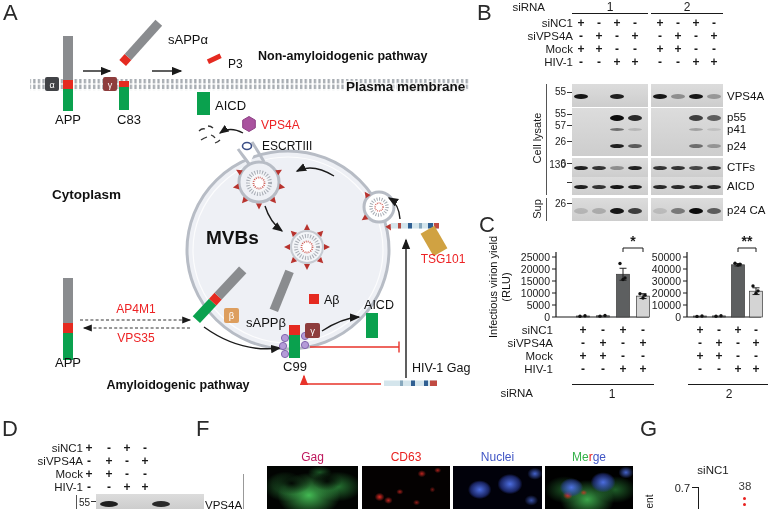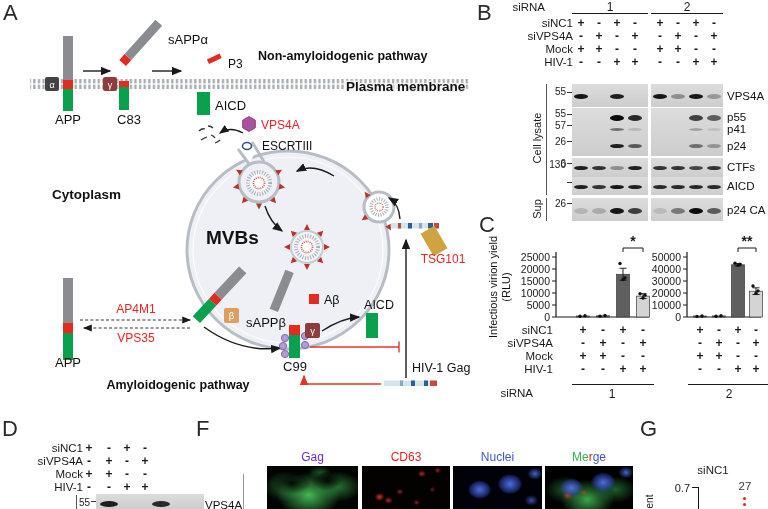--- a/index.html
+++ b/index.html
@@ -370,21 +370,21 @@
   <span class="blot-lab" style="left:205px;top:499px">VPS4A</span>
 
   <span class="plabel" style="left:196px;top:416px">F</span>
   <div class="vline" style="left:243px;top:474px;height:35px;background:#999"></div>
 
   <span class="plabel" style="left:640px;top:416px">G</span>
   <span class="t" style="left:688px;top:464px;width:50px;text-align:center;font-size:11.5px">siNC1</span>
   <span class="t" style="left:660px;top:482px;width:30px;text-align:right;font-size:11px">0.7</span>
   <div class="t" style="left:692px;top:487px;width:6px;height:1.2px;background:#1a1a1a"></div>
   <div class="t" style="left:698px;top:487px;width:1.2px;height:22px;background:#1a1a1a"></div>
-  <span class="t" style="left:734px;top:480px;width:22px;text-align:center;font-size:11.5px;color:#3a3a3a">27</span>
+  <span class="t" style="left:734px;top:480px;width:22px;text-align:center;font-size:11.5px;color:#3a3a3a">38</span>
   <div class="dot" style="left:743px;top:497px"></div>
   <div class="dot" style="left:743px;top:503px"></div>
   <span class="t rot" style="left:638px;top:496px;width:22px;text-align:center;font-size:10px">ent</span>
 
 <div class="cond-label" style="position: absolute; left: 493px; top: 17px; width: 80px; text-align: right;">siNC1</div>
     <div class="cond-val" style="position: absolute; left: 575px; top: 16px; width: 12px;">+</div>
     <div class="cond-val" style="position: absolute; left: 593px; top: 16px; width: 12px;">-</div>
     <div class="cond-val" style="position: absolute; left: 611px; top: 16px; width: 12px;">+</div>
     <div class="cond-val" style="position: absolute; left: 629px; top: 16px; width: 12px;">-</div>
     <div class="cond-val" style="position: absolute; left: 654px; top: 16px; width: 12px;">+</div>
@@ -543,21 +543,21 @@
     <div class="band" style="position: absolute; left: 653px; top: 207.65px; width: 14px; height: 6px; opacity: 0.12;"></div>
     <div class="band" style="position: absolute; left: 671px; top: 207.65px; width: 14px; height: 6px; opacity: 0.45;"></div>
     <div class="band" style="position: absolute; left: 689px; top: 207.65px; width: 14px; height: 6px; opacity: 1;"></div>
     <div class="band" style="position: absolute; left: 707px; top: 207.65px; width: 14px; height: 6px; opacity: 0.6;"></div>
     <div class="kda" style="position: absolute; left: 538px; top: 197.75px; width: 28px;">26</div>
     <div style="position: absolute; left: 567px; top: 203.25px; width: 5px; height: 1px; background: rgb(51, 51, 51);"></div>
     <div class="blot-lab" style="position: absolute; left: 727px; top: 204.15px;">p24 CA</div>
     <div class="blot" style="position: absolute; left: 96px; top: 494px; width: 108px; height: 15px;"></div>
     <div class="band" style="position: absolute; left: 100px; top: 501px; width: 18px; height: 6px; opacity: 0.9;"></div>
     <div class="band" style="position: absolute; left: 152px; top: 501px; width: 18px; height: 6px; opacity: 0.85;"></div>
-    <div class="t" style="position: absolute; left: 267px; top: 450px; width: 91px; text-align: center; font-size: 12px; white-space: nowrap; color: #6d28d9;">Gag</div>
+    <div class="t" style="position: absolute; left: 267px; top: 450px; width: 91px; text-align: center; font-size: 12px; white-space: nowrap; color: #be185d;">Gag</div>
     <div class="fl img-gag" style="position: absolute; left: 267px; top: 466px; width: 91px;"></div>
     <div class="t" style="position: absolute; left: 362px; top: 450px; width: 88px; text-align: center; font-size: 12px; white-space: nowrap; color: rgb(232, 33, 31);">CD63</div>
     <div class="fl img-cd63" style="position: absolute; left: 362px; top: 466px; width: 88px;"></div>
     <div class="t" style="position: absolute; left: 453px; top: 450px; width: 89px; text-align: center; font-size: 12px; white-space: nowrap; color: rgb(65, 86, 197);">Nuclei</div>
     <div class="fl img-nuclei" style="position: absolute; left: 453px; top: 466px; width: 89px;"></div>
     <div class="t" style="position: absolute; left: 545px; top: 450px; width: 88px; text-align: center; font-size: 12px; white-space: nowrap;"><span style="color: rgb(53, 178, 74);">Me</span><span style="color: rgb(232, 33, 31);">r</span><span style="color: rgb(65, 86, 197);">ge</span></div>
     <div class="fl img-merge" style="position: absolute; left: 545px; top: 466px; width: 88px;"></div>
   </div>
 
 </body></html>

